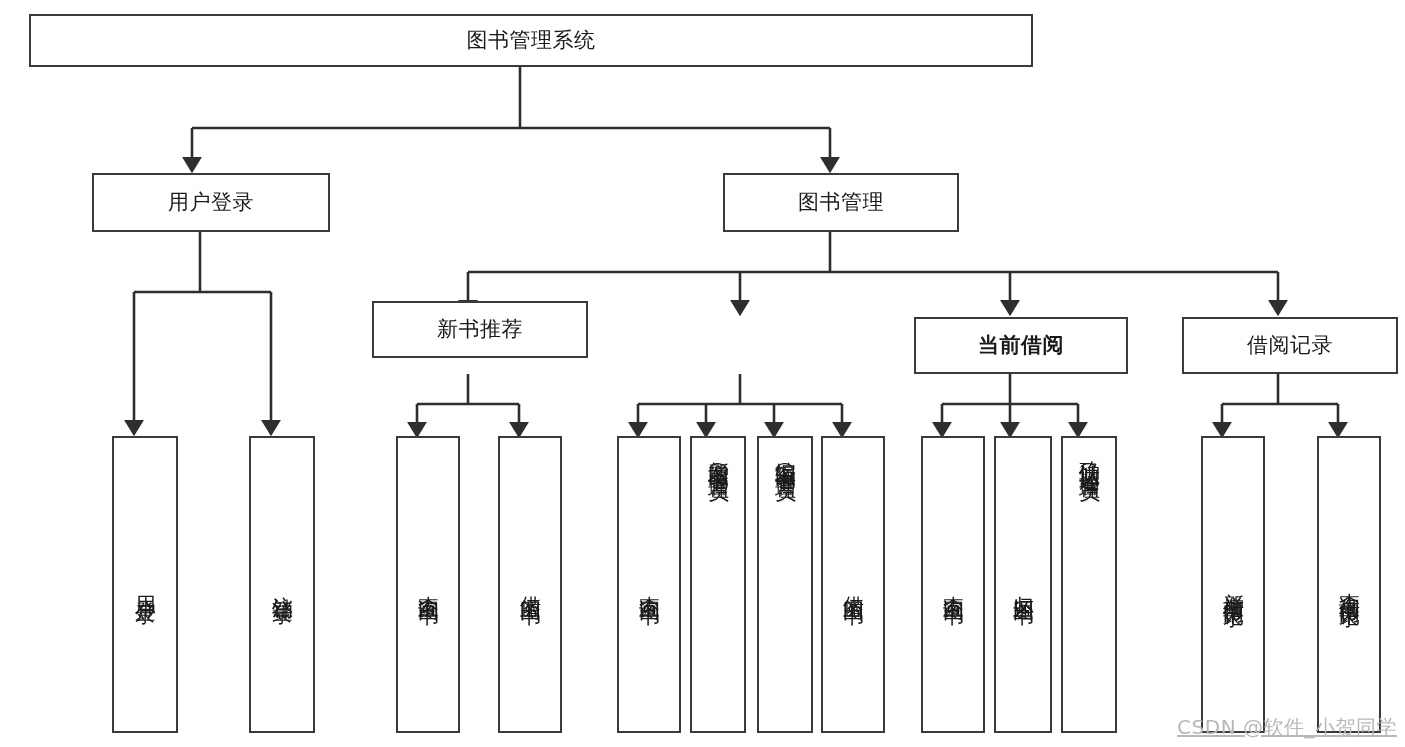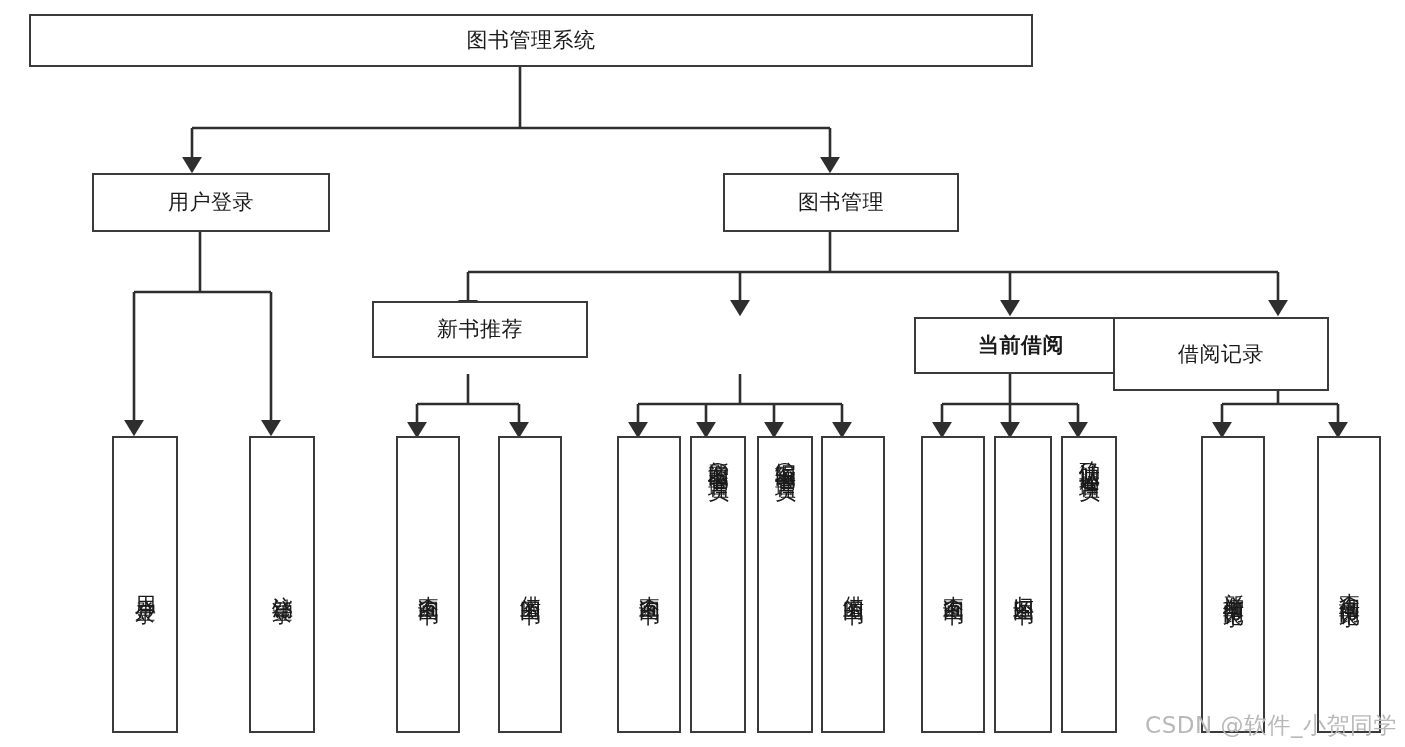--- a/index.html
+++ b/index.html
@@ -55,25 +55,26 @@
     white-space: nowrap;
   }
   .node-vertical.align-top {
     align-items: flex-start;
     padding-top: 6px;
   }
   #watermark {
     position: absolute;
     right: 8px;
     bottom: 6px;
-    font-size: 23px;
+    font-size: 20px;
     color: #b8b8b8;
     letter-spacing: 0.5px;
     white-space: nowrap;
     user-select: none;
+    text-decoration: underline;
   }
 </style>
 </head>
 <body>
 
 <div id="canvas">
 
   <svg id="diagram-svg" viewBox="0 0 1405 747" xmlns="http://www.w3.org/2000/svg">
     <defs>
       <marker id="arrowhead" markerWidth="9" markerHeight="9" refX="3.2" refY="4.5" orient="auto" markerUnits="strokeWidth">
@@ -139,21 +140,21 @@
 
   <div class="node" style="left:361px; top:301px; width:216px; height:57px;">
     <span class="node-label">新书推荐</span>
   </div>
 
 
   <div class="node" style="left:903px; top:317px; width:214px; height:57px;font-weight:bold;">
     <span class="node-label">当前借阅</span>
   </div>
 
-  <div class="node" style="left:1102px; top:317px; width:216px; height:74px;">
+  <div class="node" style="left:1171px; top:317px; width:216px; height:57px;">
     <span class="node-label">借阅记录</span>
   </div>
 
   <div class="node node-vertical" style="left:101px; top:436px; width:66px; height:297px;">
     <span class="node-label">用户登录</span>
   </div>
 
   <div class="node node-vertical" style="left:238px; top:436px; width:66px; height:297px;">
     <span class="node-label">注销登录</span>
   </div>

